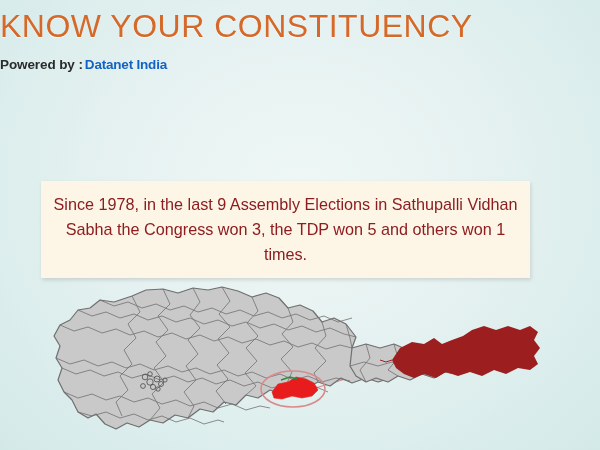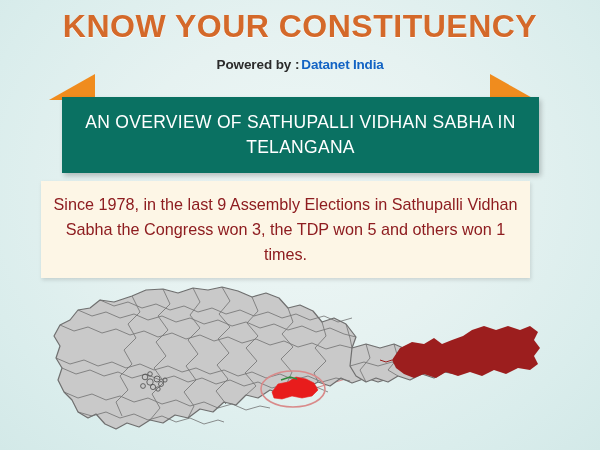--- a/index.html
+++ b/index.html
@@ -20,35 +20,34 @@
     background: radial-gradient(ellipse at 50% 42%, #eef7f6 0%, #e6f2f1 42%, #daedec 78%, #d3e9e8 100%);
     overflow: hidden;
   }
 
   
   #main-title {
     position: absolute;
     top: 6px;
     left: 0;
     width: 600px;
-    text-align: center;
+    text-align: left;
     font-size: 32px;
     line-height: 40px;
     letter-spacing: 0.5px;
-    font-weight: 700;
+    font-weight: 400;
     color: #d4692a;
     text-shadow: 0 1px 0 rgba(255,255,255,0.85);
     white-space: nowrap;
   }
   #powered-by-row {
     position: absolute;
     top: 56px;
     left: 0;
     width: 600px;
-    text-align: center;
     font-size: 13.5px;
     line-height: 18px;
     white-space: nowrap;
   }
   .powered-label {
     color: #2b2b2b;
     font-weight: 700;
     letter-spacing: -0.1px;
   }
   .brand-name {
@@ -147,27 +146,20 @@
 <body>
 
 <div id="infographic">
 
   <div id="main-title">KNOW YOUR CONSTITUENCY</div>
 
   <div id="powered-by-row">
     <span class="powered-label">Powered by :</span><span class="brand-name">Datanet India</span>
   </div>
 
-  <div id="ribbon">
-    <div class="ribbon-tail ribbon-tail-left"></div>
-    <div class="ribbon-tail ribbon-tail-right"></div>
-    <div id="banner">
-      <div id="banner-title">AN OVERVIEW OF SATHUPALLI VIDHAN SABHA IN TELANGANA</div>
-    </div>
-  </div>
 
   <div id="summary-box">
     <div id="summary-text">Since 1978, in the last 9 Assembly Elections in Sathupalli Vidhan Sabha the Congress won 3, the TDP won 5 and others won 1 times.</div>
   </div>
 
   <div id="map-area">
     <svg id="map-svg" viewBox="0 0 600 168" preserveAspectRatio="none">
 
       <g>
         <line x1="292" y1="99" x2="392" y2="76" stroke="#d98b8b" stroke-width="1.1"></line>

